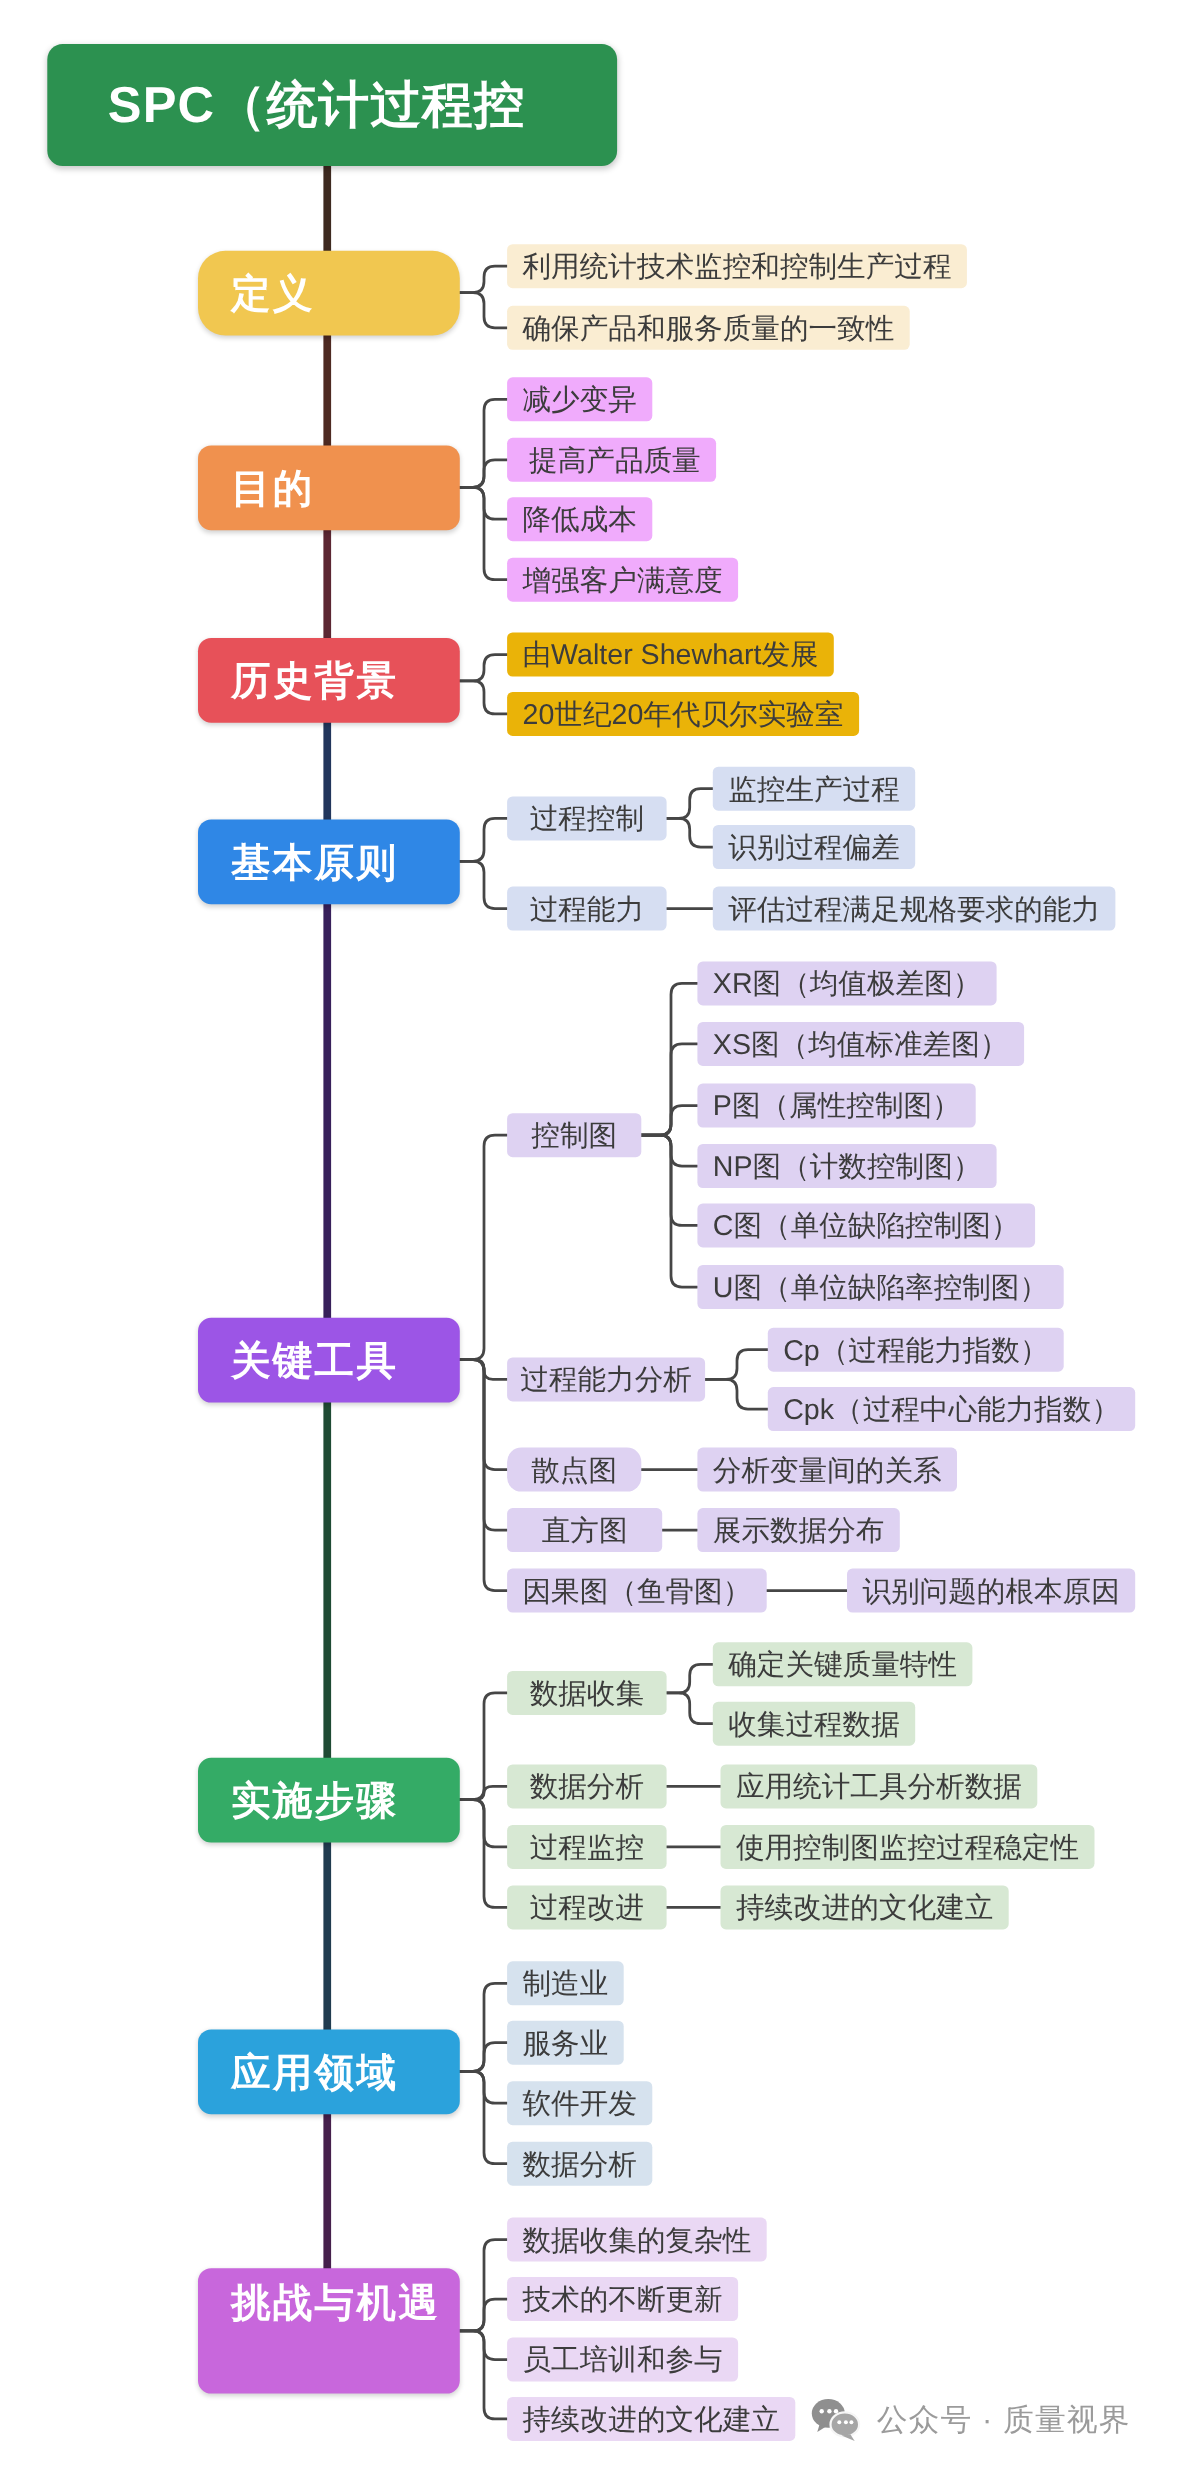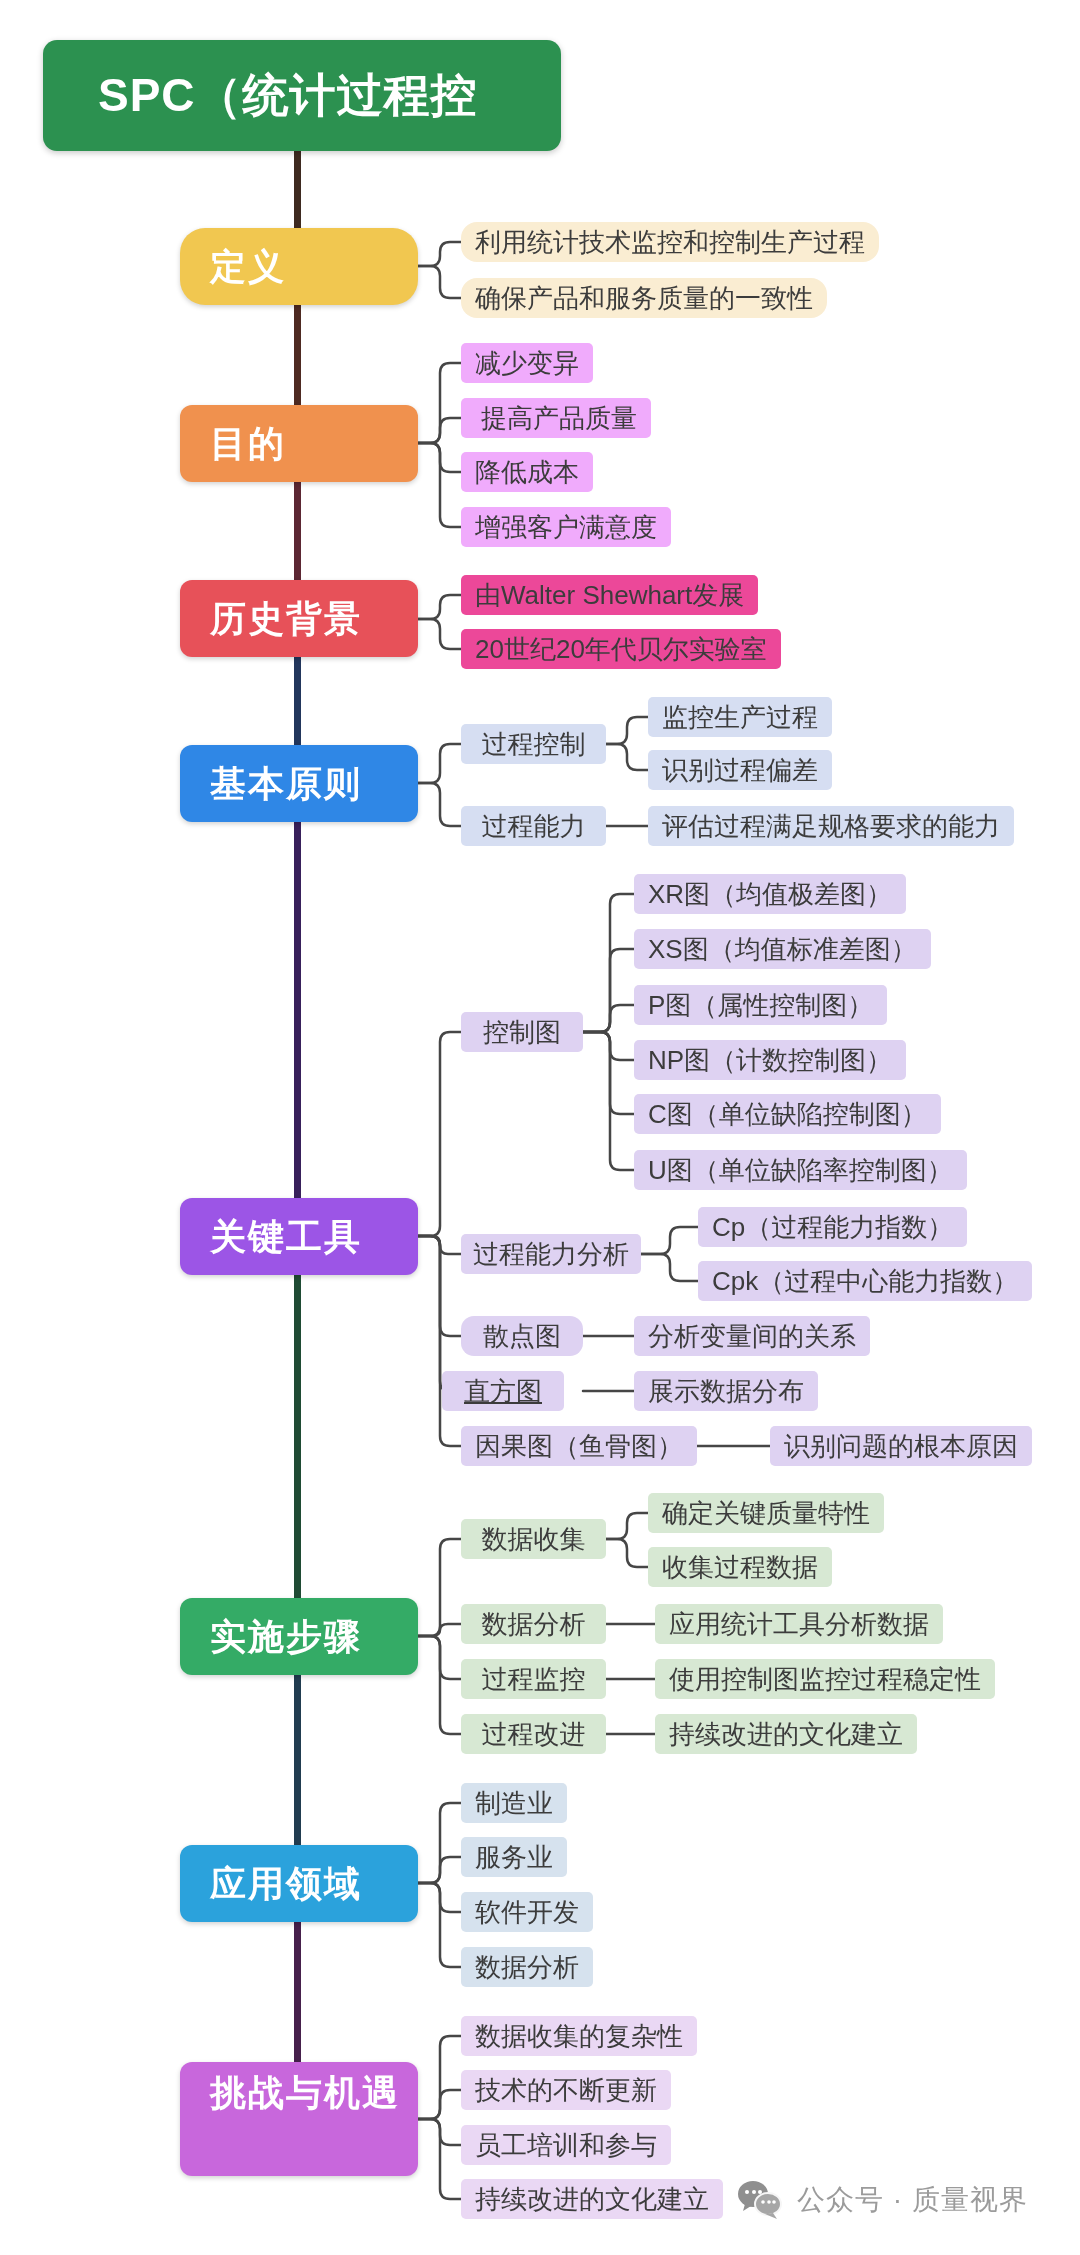--- a/index.html
+++ b/index.html
@@ -21,23 +21,23 @@
   .leaf{
     height:40px;line-height:40px;border-radius:5px;font-size:26px;color:#3c3c3c;
     padding:0 14px;white-space:nowrap;font-weight:500;
   }
   .l2{
     height:40px;line-height:40px;border-radius:5px;font-size:26px;color:#3c3c3c;
     text-align:center;font-weight:500;
   }
   
   .s0m{background:#f1c750;border-radius:25px;} .s0c{background:#faeddq;}
-  .s0c{background:#faedd2;border-radius:16px;}
+  .s0c{background:#faedd2;}
   .s1m{background:#f0914e;} .s1c{background:#f0abfc;}
-  .s2m{background:#e75159;} .s2c{background:#ec4899;}
+  .s2m{background:#e75159;} .s2c{background:#eab308;}
   .s3m{background:#2f87e6;} .s3c{background:#d6def2;}
   .s4m{background:#9c55e6;} .s4c{background:#ded2f2;}
   .s5m{background:#34ab66;} .s5c{background:#d7e8d3;}
   .s6m{background:#2ba2dc;} .s6c{background:#d6e2ee;}
   .s7m{background:#c867dc;} .s7c{background:#ead8f4;}
   .s7m{
     height:114px;line-height:48px;padding-top:7px;white-space:normal;
   }
   svg.wires{position:absolute;left:0;top:0;pointer-events:none;}
   .watermark{
@@ -148,21 +148,21 @@
 <div class="node leaf s4c" style="left:634px;top:929px;">XS图（均值标准差图）</div>
 <div class="node leaf s4c" style="left:634px;top:985px;">P图（属性控制图）</div>
 <div class="node leaf s4c" style="left:634px;top:1040px;">NP图（计数控制图）</div>
 <div class="node leaf s4c" style="left:634px;top:1094px;">C图（单位缺陷控制图）</div>
 <div class="node leaf s4c" style="left:634px;top:1150px;">U图（单位缺陷率控制图）</div>
 <div class="node l2 s4c" style="left:461px;top:1234px;width:180px;">过程能力分析</div>
 <div class="node leaf s4c" style="left:698px;top:1207px;">Cp（过程能力指数）</div>
 <div class="node leaf s4c" style="left:698px;top:1261px;">Cpk（过程中心能力指数）</div>
 <div class="node l2 s4c" style="left:461px;top:1316px;width:122px;border-radius:13px;">散点图</div>
 <div class="node leaf s4c" style="left:634px;top:1316px;">分析变量间的关系</div>
-<div class="node l2 s4c" style="left:442px;top:1371px;width:122px;text-decoration:underline;">直方图</div>
+<div class="node l2 s4c" style="left:461px;top:1371px;width:141px;">直方图</div>
 <div class="node leaf s4c" style="left:634px;top:1371px;">展示数据分布</div>
 <div class="node l2 s4c" style="left:461px;top:1426px;width:236px;">因果图（鱼骨图）</div>
 <div class="node leaf s4c" style="left:770px;top:1426px;">识别问题的根本原因</div>
 
 <div class="node main s5m" style="left:180px;top:1598px;">实施步骤</div>
 <div class="node l2 s5c" style="left:461px;top:1519px;width:145px;">数据收集</div>
 <div class="node leaf s5c" style="left:648px;top:1493px;">确定关键质量特性</div>
 <div class="node leaf s5c" style="left:648px;top:1547px;">收集过程数据</div>
 <div class="node l2 s5c" style="left:461px;top:1604px;width:145px;">数据分析</div>
 <div class="node leaf s5c" style="left:655px;top:1604px;">应用统计工具分析数据</div>

